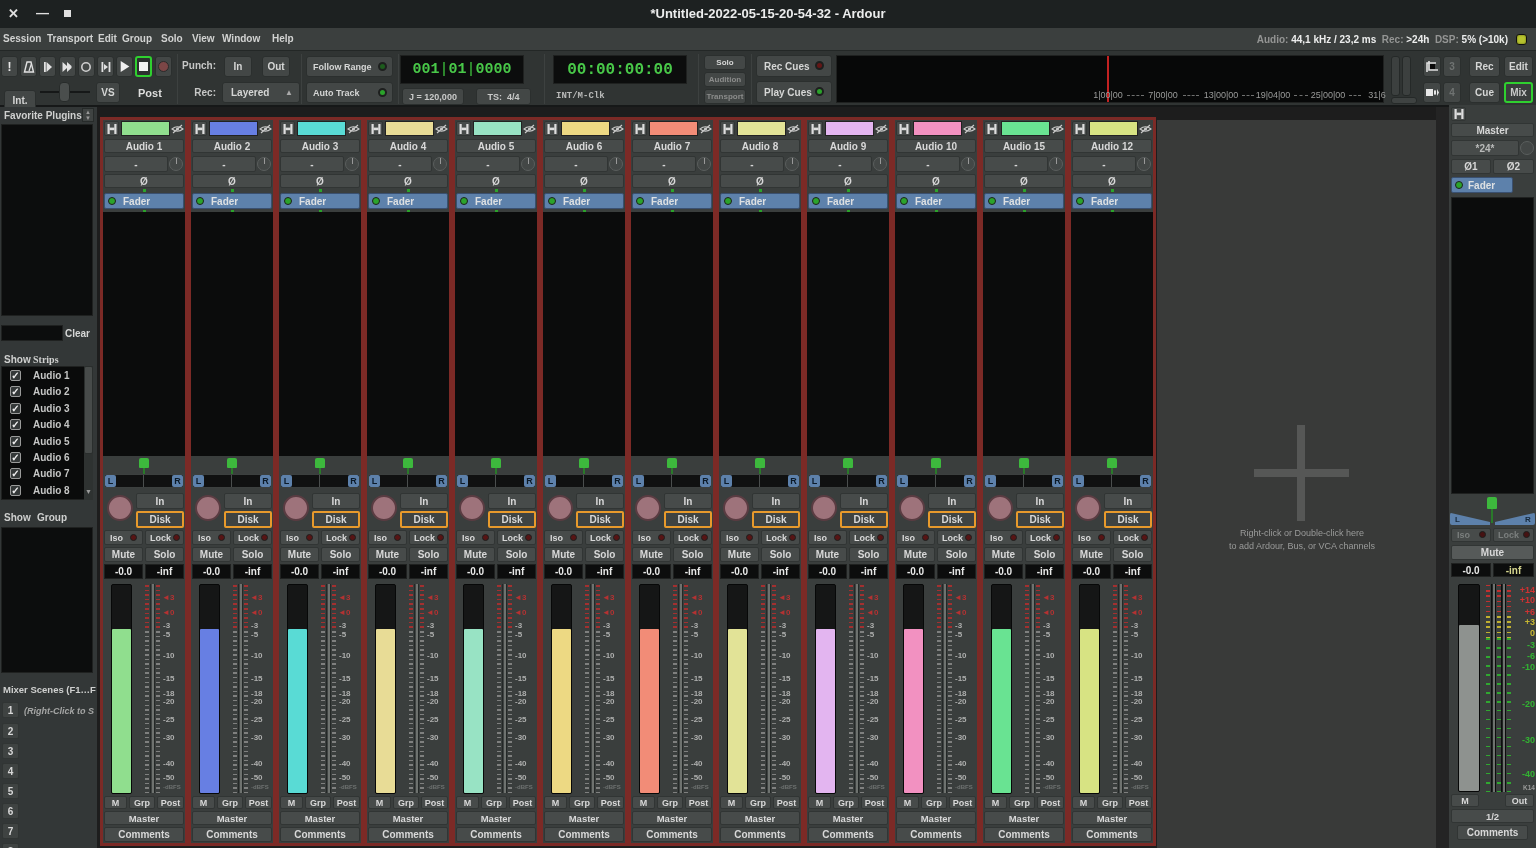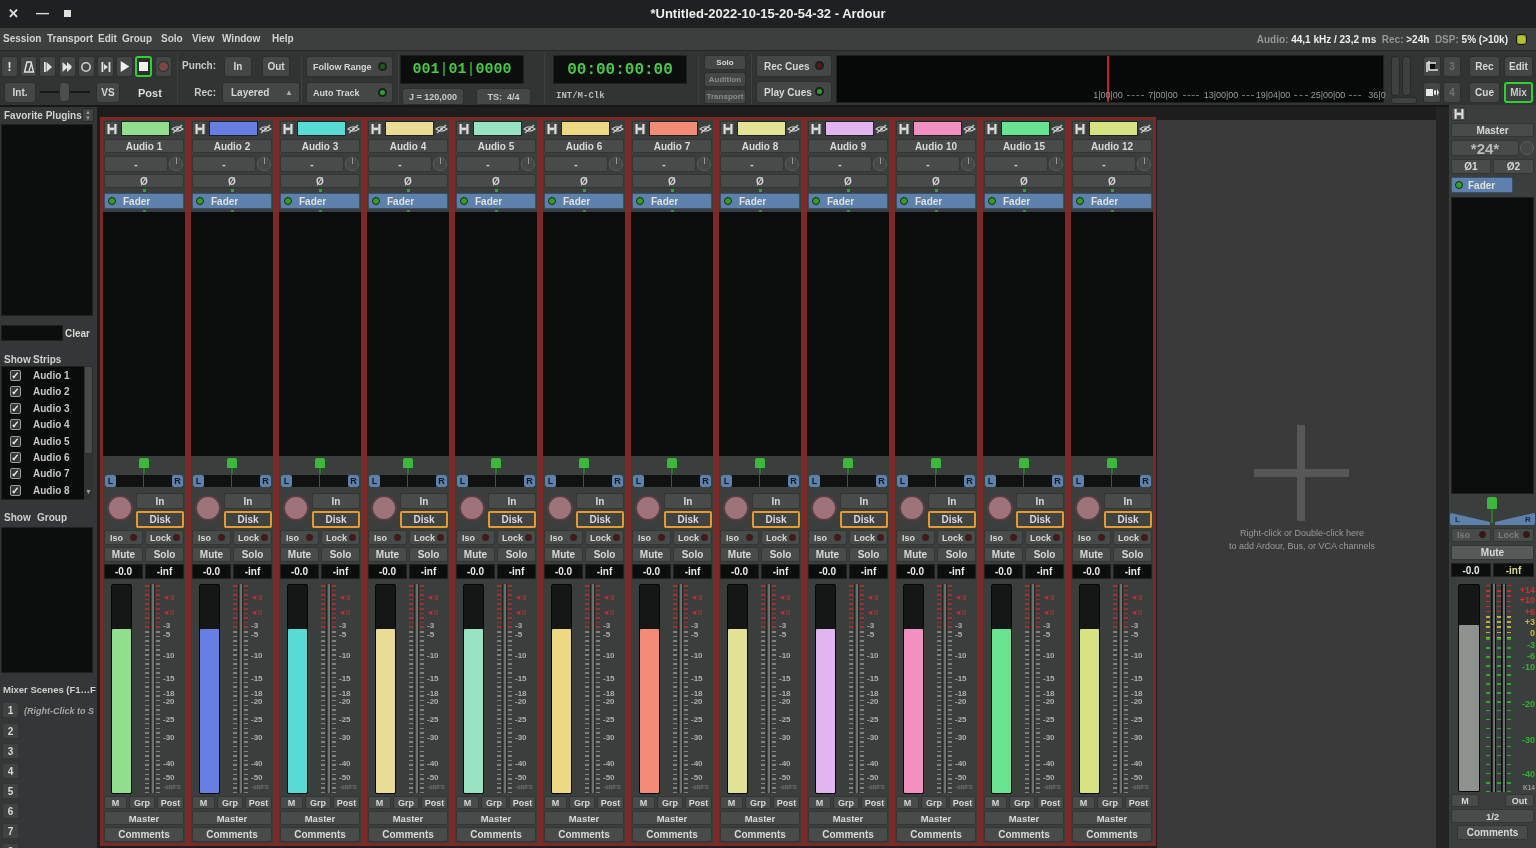--- a/index.html
+++ b/index.html
@@ -11,21 +11,21 @@
  color:#d8d8d8;font-weight:bold;font-size:10px;display:flex;align-items:center;
  justify-content:center;white-space:nowrap;overflow:hidden}
 .blk{position:absolute;background:#0c0d0d;border:1px solid #1f2120}
 .led{position:absolute;border-radius:50%;border:2px solid #1d1f1e}
 .lbl{position:absolute;font-weight:bold;color:#b9bab9;white-space:nowrap}
 </style></head><body>
 <div class="a" style="left:0px;top:0px;width:1536px;height:28px;background:#1d2121;"></div>
 <div class="a" style="left:8px;top:8px;width:14px;height:14px;color:#e0e0e0;font-weight:bold;font-size:13px;line-height:12px;">✕</div>
 <div class="a" style="left:36px;top:5px;width:14px;height:14px;color:#e0e0e0;font-weight:bold;font-size:13px;">—</div>
 <div class="a" style="left:64px;top:10px;width:7px;height:7px;background:#e0e0e0;"></div>
-<div class="a" style="left:0px;top:6px;width:1536px;height:16px;color:#eceded;font-weight:bold;font-size:13px;text-align:center;">*Untitled-2022-10-15-20-54-32 - Ardour</div>
+<div class="a" style="left:0px;top:6px;width:1536px;height:16px;color:#eceded;font-weight:bold;font-size:13px;text-align:center;">*Untitled-2022-05-15-20-54-32 - Ardour</div>
 <div class="a" style="left:0px;top:28px;width:1536px;height:23px;background:#3b3f3e;border-bottom:1px solid #232726;"></div>
 <div class="a" style="left:3px;top:33px;width:60px;height:14px;color:#d2d3d2;font-weight:bold;font-size:10px;width:auto;">Session</div>
 <div class="a" style="left:47px;top:33px;width:60px;height:14px;color:#d2d3d2;font-weight:bold;font-size:10px;width:auto;">Transport</div>
 <div class="a" style="left:98px;top:33px;width:60px;height:14px;color:#d2d3d2;font-weight:bold;font-size:10px;width:auto;">Edit</div>
 <div class="a" style="left:122px;top:33px;width:60px;height:14px;color:#d2d3d2;font-weight:bold;font-size:10px;width:auto;">Group</div>
 <div class="a" style="left:161px;top:33px;width:60px;height:14px;color:#d2d3d2;font-weight:bold;font-size:10px;width:auto;">Solo</div>
 <div class="a" style="left:192px;top:33px;width:60px;height:14px;color:#d2d3d2;font-weight:bold;font-size:10px;width:auto;">View</div>
 <div class="a" style="left:222px;top:33px;width:60px;height:14px;color:#d2d3d2;font-weight:bold;font-size:10px;width:auto;">Window</div>
 <div class="a" style="left:272px;top:33px;width:60px;height:14px;color:#d2d3d2;font-weight:bold;font-size:10px;width:auto;">Help</div>
 <div class="a" style="left:1240px;top:34px;width:268px;height:14px;font-size:10px;white-space:nowrap;text-align:right;"><span style="color:#949594;font-weight:bold">Audio: </span><span style="color:#eceded;font-weight:bold">44,1 kHz / 23,2 ms</span><span style="color:#949594;font-weight:bold">&nbsp;&nbsp;Rec: </span><span style="color:#eceded;font-weight:bold">&gt;24h</span><span style="color:#949594;font-weight:bold">&nbsp;&nbsp;DSP: </span><span style="color:#eceded;font-weight:bold">5% (&gt;10k)</span></div>
@@ -67,21 +67,21 @@
     <svg width="13" height="13" viewBox="0 0 12 12">
       <path d="M2.5 1 L10.5 6 L2.5 11 Z" fill="#f0f0f0"></path>
     </svg>
   </div>
 <div class="b" style="left:135.4px;top:56px;width:17px;height:21px;background:#2c302f;border:2px solid #2fd02f;">
     <div style="width:9px;height:9px;background:#f2f2f2"></div>
   </div>
 <div class="b" style="left:154.6px;top:56px;width:17px;height:21px;">
     <div style="width:11px;height:11px;border-radius:50%;background:#7c4646;border:1px solid #2a2a2a"></div>
   </div>
-<div class="b" style="left:4px;top:82px;width:32px;height:21px;">Int.</div>
+<div class="b" style="left:4px;top:90px;width:32px;height:21px;">Int.</div>
 <div class="a" style="left:40px;top:91px;width:50px;height:2px;background:#161818;"></div>
 <div class="a" style="left:59px;top:82px;width:11px;height:20px;background:#4a4e4d;border:1px solid #272b2a;border-radius:4px;"></div>
 <div class="b" style="left:96px;top:82px;width:24px;height:21px;">VS</div>
 <div class="lbl" style="left:138px;top:87px;width:40px;height:12px;font-size:11px;color:#dededd;">Post</div>
 <div class="a" style="left:177px;top:54px;width:1px;height:50px;background:#1e2221;border-right:1px solid #3d4140;"></div>
 <div class="a" style="left:301px;top:54px;width:1px;height:50px;background:#1e2221;border-right:1px solid #3d4140;"></div>
 <div class="a" style="left:398px;top:54px;width:1px;height:50px;background:#1e2221;border-right:1px solid #3d4140;"></div>
 <div class="a" style="left:544px;top:54px;width:1px;height:50px;background:#1e2221;border-right:1px solid #3d4140;"></div>
 <div class="a" style="left:698px;top:54px;width:1px;height:50px;background:#1e2221;border-right:1px solid #3d4140;"></div>
 <div class="a" style="left:751px;top:54px;width:1px;height:50px;background:#1e2221;border-right:1px solid #3d4140;"></div>
@@ -106,21 +106,21 @@
 <div class="led" style="left:815px;top:61px;width:9px;height:9px;background:#641616;"></div>
 <div class="b" style="left:756px;top:81px;width:76px;height:22px;justify-content:flex-start;padding-left:7px;">Play Cues</div>
 <div class="led" style="left:815px;top:87px;width:9px;height:9px;background:#2ba32b;"></div>
 <div class="blk" style="left:836px;top:55px;width:548px;height:48px;background:#070808;"></div>
 <div class="a" style="left:1107px;top:56px;width:2px;height:46px;background:#c22222;"></div>
 <div class="lbl" style="left:1082px;top:90px;width:52px;height:10px;font-size:9px;color:#9a9b9a;text-align:center;font-weight:normal;">1|00|00</div>
 <div class="lbl" style="left:1137px;top:90px;width:52px;height:10px;font-size:9px;color:#9a9b9a;text-align:center;font-weight:normal;">7|00|00</div>
 <div class="lbl" style="left:1195px;top:90px;width:52px;height:10px;font-size:9px;color:#9a9b9a;text-align:center;font-weight:normal;">13|00|00</div>
 <div class="lbl" style="left:1247px;top:90px;width:52px;height:10px;font-size:9px;color:#9a9b9a;text-align:center;font-weight:normal;">19|04|00</div>
 <div class="lbl" style="left:1302px;top:90px;width:52px;height:10px;font-size:9px;color:#9a9b9a;text-align:center;font-weight:normal;">25|00|00</div>
-<div class="lbl" style="left:1351px;top:90px;width:52px;height:10px;font-size:9px;color:#9a9b9a;text-align:center;font-weight:normal;">36|0</div>
+<div class="lbl" style="left:1351px;top:90px;width:52px;height:10px;font-size:9px;color:#9a9b9a;text-align:center;font-weight:normal;">31|6</div>
 <div class="a" style="left:1127px;top:95px;width:17px;height:1px;border-top:1px dashed #6f706f;"></div>
 <div class="a" style="left:1183px;top:95px;width:16px;height:1px;border-top:1px dashed #6f706f;"></div>
 <div class="a" style="left:1242px;top:95px;width:12px;height:1px;border-top:1px dashed #6f706f;"></div>
 <div class="a" style="left:1294px;top:95px;width:14px;height:1px;border-top:1px dashed #6f706f;"></div>
 <div class="a" style="left:1349px;top:95px;width:12px;height:1px;border-top:1px dashed #6f706f;"></div>
 <div class="a" style="left:1391px;top:56px;width:9px;height:40px;background:#3c403f;border:1px solid #252928;border-radius:3px;"></div>
 <div class="a" style="left:1402px;top:56px;width:9px;height:40px;background:#3c403f;border:1px solid #252928;border-radius:3px;"></div>
 <div class="a" style="left:1391px;top:97px;width:26px;height:7px;background:#3f4342;border:1px solid #252928;border-radius:3px;"></div>
 <div class="b" style="left:1423px;top:56px;width:18px;height:21px;">
     <svg width="13" height="13" viewBox="0 0 13 13">
@@ -142,21 +142,21 @@
 <div class="b" style="left:1443px;top:82px;width:18px;height:21px;color:#6f7372;">4</div>
 <div class="b" style="left:1469px;top:82px;width:31px;height:21px;">Cue</div>
 <div class="b" style="left:1504px;top:82px;width:29px;height:21px;background:#3a3e3d;border:2px solid #2fd02f;color:#c9cac9;">Mix</div>
 <div class="a" style="left:0px;top:107px;width:97px;height:741px;background:#333737;"></div>
 <div class="lbl" style="left:4px;top:110px;width:90px;height:12px;font-size:10px;color:#cfd0cf;">Favorite Plugins</div>
 <div class="a" style="left:82px;top:108px;width:12px;height:14px;background:#3f4342;border:1px solid #272b2a;color:#999;font-size:6px;text-align:center;line-height:6px;">▲<br>▼</div>
 <div class="blk" style="left:1px;top:124px;width:92px;height:192px;"></div>
 <div class="blk" style="left:1px;top:325px;width:62px;height:16px;"></div>
 <div class="lbl" style="left:65px;top:328px;width:30px;height:11px;font-size:10px;color:#d5d6d5;">Clear</div>
 <div class="lbl" style="left:4px;top:354px;width:40px;height:12px;font-size:10px;color:#cfd0cf;">Show</div>
-<div class="lbl" style="left:33px;top:354px;width:40px;height:12px;font-size:10px;color:#cfd0cf;">Strips</div>
+<div class="lbl" style="left:33px;top:354px;width:40px;height:12px;font-size:10px;color:#cfd0cf;font-family:Liberation Serif, serif;">Strips</div>
 <div class="blk" style="left:1px;top:366px;width:92px;height:134px;background:#0a0b0b;"></div>
 <div class="a" style="left:10px;top:370.0px;width:11px;height:11px;background:#343838;border:1px solid #9a9b9a;border-radius:2px;color:#f0f0f0;font-size:10px;line-height:10px;text-align:center;font-weight:bold;">✓</div>
 <div class="lbl" style="left:33px;top:370.0px;width:50px;height:11px;font-size:10px;color:#c5c6c5;">Audio 1</div>
 <div class="a" style="left:10px;top:386.4px;width:11px;height:11px;background:#343838;border:1px solid #9a9b9a;border-radius:2px;color:#f0f0f0;font-size:10px;line-height:10px;text-align:center;font-weight:bold;">✓</div>
 <div class="lbl" style="left:33px;top:386.4px;width:50px;height:11px;font-size:10px;color:#c5c6c5;">Audio 2</div>
 <div class="a" style="left:10px;top:402.8px;width:11px;height:11px;background:#343838;border:1px solid #9a9b9a;border-radius:2px;color:#f0f0f0;font-size:10px;line-height:10px;text-align:center;font-weight:bold;">✓</div>
 <div class="lbl" style="left:33px;top:402.8px;width:50px;height:11px;font-size:10px;color:#c5c6c5;">Audio 3</div>
 <div class="a" style="left:10px;top:419.2px;width:11px;height:11px;background:#343838;border:1px solid #9a9b9a;border-radius:2px;color:#f0f0f0;font-size:10px;line-height:10px;text-align:center;font-weight:bold;">✓</div>
 <div class="lbl" style="left:33px;top:419.2px;width:50px;height:11px;font-size:10px;color:#c5c6c5;">Audio 4</div>
 <div class="a" style="left:10px;top:435.6px;width:11px;height:11px;background:#343838;border:1px solid #9a9b9a;border-radius:2px;color:#f0f0f0;font-size:10px;line-height:10px;text-align:center;font-weight:bold;">✓</div>
@@ -1020,21 +1020,21 @@
 <div class="sb" style="left:1072px;top:827px;width:80px;height:15px;font-size:10px;">Comments</div>
 <div class="a" style="left:1449px;top:105px;width:87px;height:743px;background:#3a3e3d;"></div>
 <div class="sb" style="left:1451px;top:107px;width:15px;height:14px;">
     <svg width="10" height="10" viewBox="0 0 10 10">
       <rect x="0.5" y="0" width="2.2" height="10" fill="#dedede"></rect>
       <rect x="7.3" y="0" width="2.2" height="10" fill="#dedede"></rect>
       <rect x="2.5" y="3.6" width="5" height="2.6" fill="#dedede"></rect>
     </svg>
   </div>
 <div class="sb" style="left:1451px;top:123px;width:83px;height:14px;font-size:10px;">Master</div>
-<div class="sb" style="left:1451px;top:140px;width:68px;height:16px;font-size:15px;color:#b9bab9;">*24*</div>
+<div class="sb" style="left:1451px;top:140px;width:68px;height:16px;font-size:10px;color:#b9bab9;">*24*</div>
 <div class="a" style="left:1520px;top:141px;width:14px;height:14px;background:#434746;border:1px solid #5a5e5d;border-radius:50%;"></div>
 <div class="sb" style="left:1451px;top:159px;width:40px;height:15px;font-size:10px;">Ø1</div>
 <div class="sb" style="left:1493px;top:159px;width:41px;height:15px;font-size:10px;">Ø2</div>
 <div class="sb" style="left:1451px;top:177px;width:62px;height:16px;background:#5d81ab;border:1px solid #3a5070;justify-content:flex-start;padding-left:16px;color:#dde0e2;font-size:10px;">Fader</div>
 <div class="led" style="left:1455px;top:181px;width:8px;height:8px;background:#2ba32b;border-width:1.5px;"></div>
 <div class="blk" style="left:1451px;top:197px;width:83px;height:297px;background:#0b0c0c;"></div>
 <div class="a" style="left:1487px;top:497px;width:10px;height:12px;background:#3db83d;border-radius:2px 2px 1px 1px;"></div>
 <div class="a" style="left:1491px;top:509px;width:2px;height:14px;background:#2a7a2a;"></div>
 <svg class="a" style="left:1449px;top:510px" width="87" height="16" viewBox="0 0 87 16">
     <path d="M2 3 Q1 3 1 5 L1 13 Q1 15 3 15 L41 15 L41 12 Z" fill="#5d81ab"></path>

